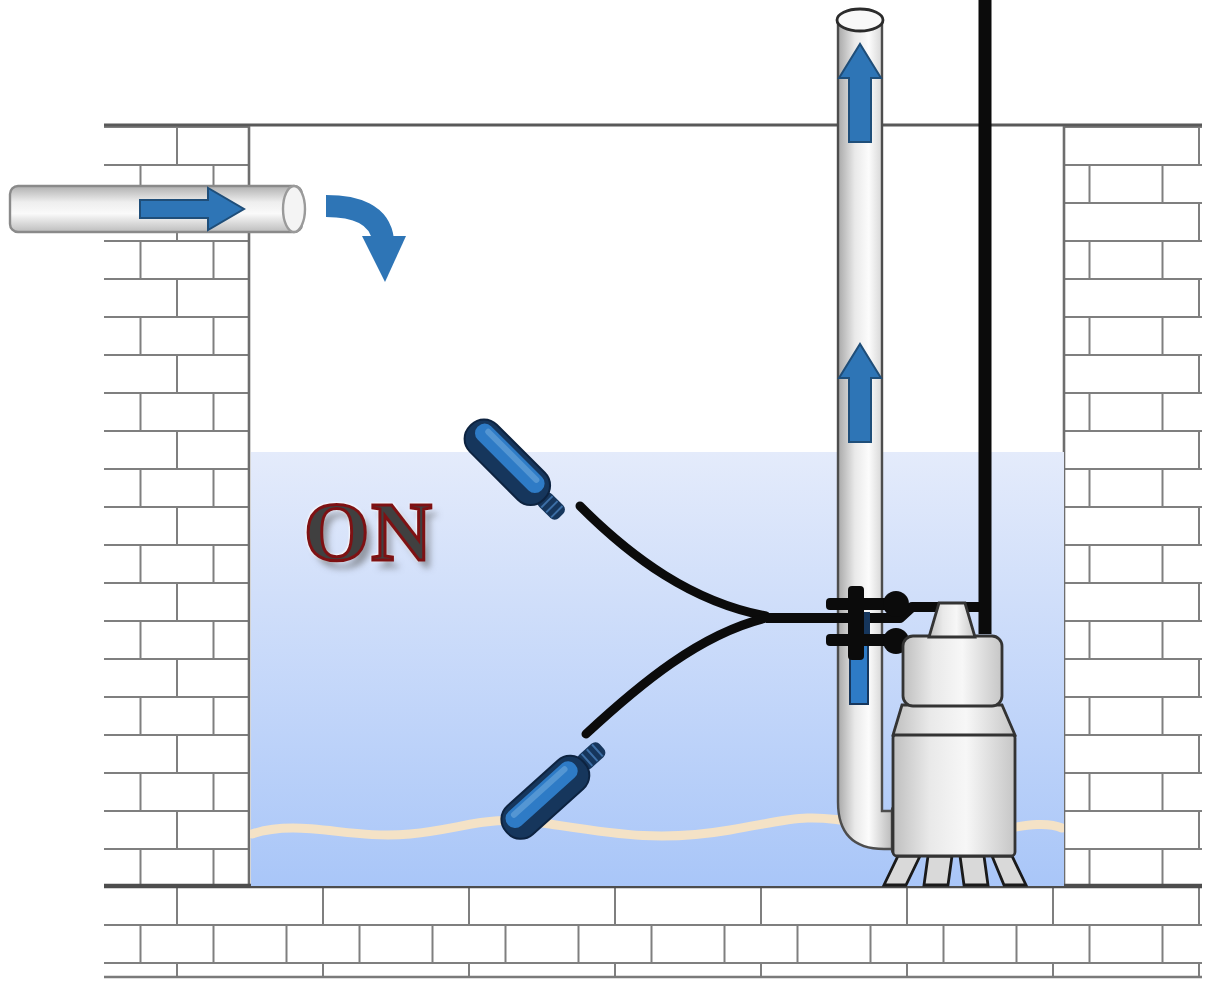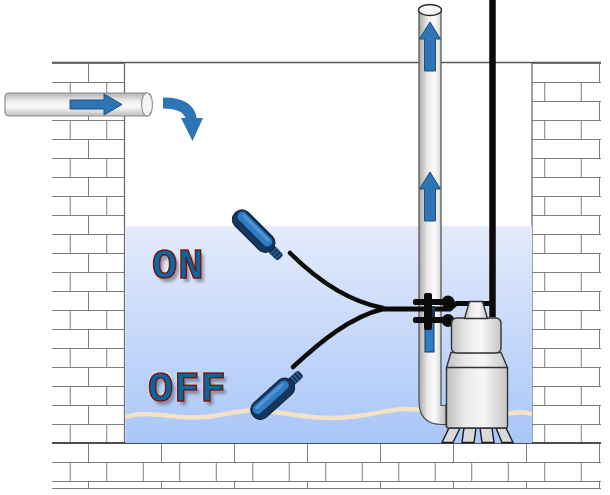--- a/index.html
+++ b/index.html
@@ -3,25 +3,25 @@
 <meta charset="utf-8">
 <style>
   html,body{margin:0;padding:0;background:#ffffff;}
   .stage{
     position:relative;width:610px;height:495px;overflow:hidden;
     background:#ffffff;font-family:"Liberation Sans",sans-serif;
   }
   .stage svg{position:absolute;left:0;top:0;}
   .level-label{
     position:absolute;
-    font-family:Liberation Mono, monospace;
+    font-family:Liberation Serif, serif;
     font-weight:bold;
     font-size:42px;
     letter-spacing:1px;
-    color:#0369a1;
+    color:#404040;
     -webkit-text-stroke:1.5px #7E1113;
     text-shadow:
       3px 4px 3px rgba(90,90,90,0.55),
       -1px -1px 1px rgba(255,255,255,0.9),
       1px -1px 1px rgba(255,255,255,0.7),
       -1px 1px 1px rgba(255,255,255,0.7);
     user-select:none;
   }
   #label-on{left:152px;top:243px;}
   #label-off{left:148px;top:366px;}
@@ -137,15 +137,14 @@
     <rect x="446.5" y="367" width="61" height="61" rx="2" fill="url(#pump-grad)" stroke="#333333" stroke-width="1.4"></rect>
     <polygon points="451,352.5 501,352.5 507.5,367.5 446.5,367.5" fill="url(#pump-grad)" stroke="#333333" stroke-width="1.4"></polygon>
     <rect x="451.5" y="318" width="49.5" height="35" rx="5" fill="url(#pump-grad)" stroke="#333333" stroke-width="1.4"></rect>
     <polygon points="469.5,301.5 482.5,301.5 487.5,318.5 464.5,318.5" fill="url(#pump-grad)" stroke="#333333" stroke-width="1.4"></polygon>
   </g>
 
   <line x1="492.5" y1="0" x2="492.5" y2="317" stroke-width="6.5" stroke="#0B0B0B"></line>
 </svg>
 
   <div class="level-label" id="label-on">ON</div>
-  <div class="level-label" id="label-off">OFF</div>
 
 </div>
 
 </body></html>

